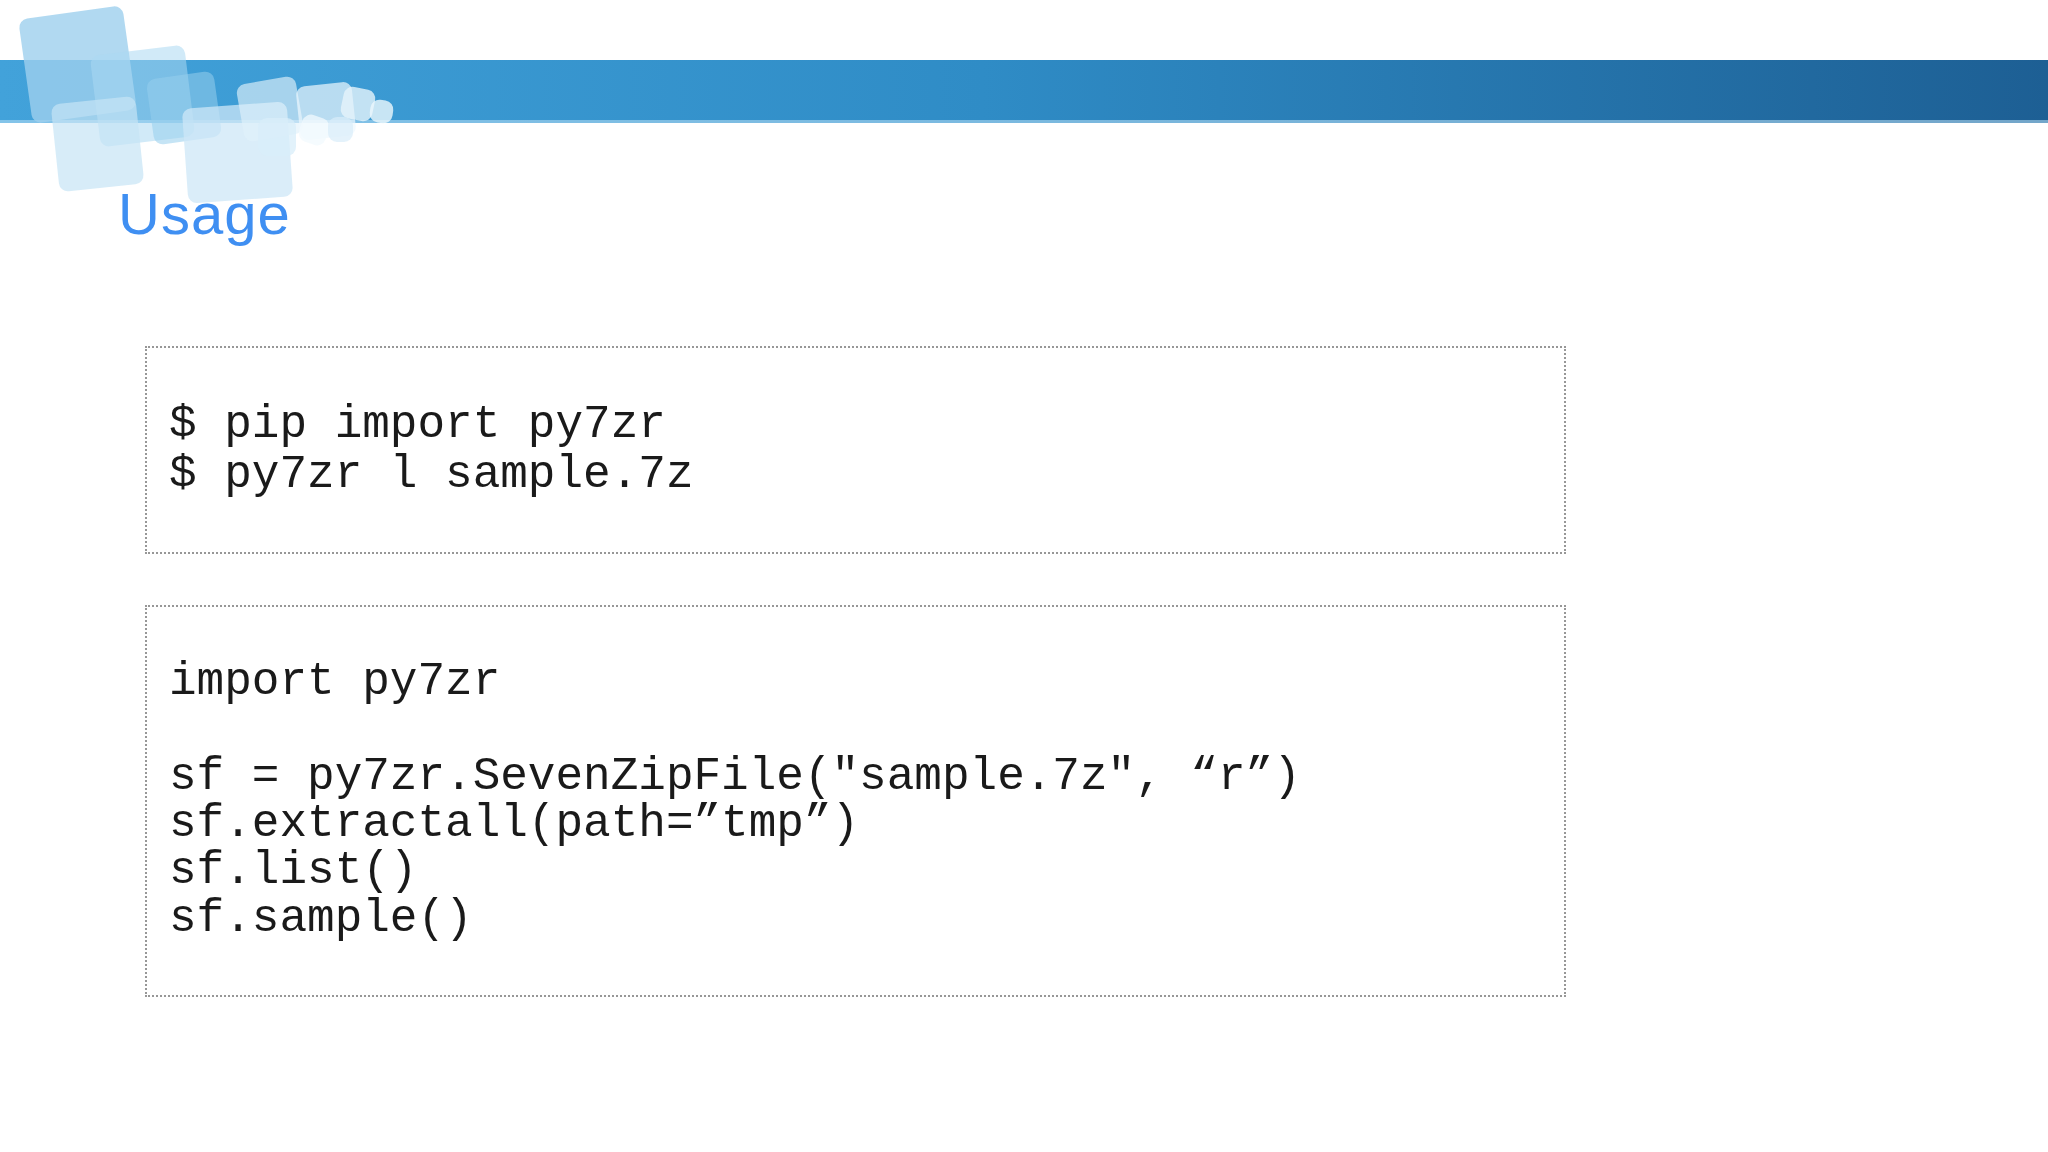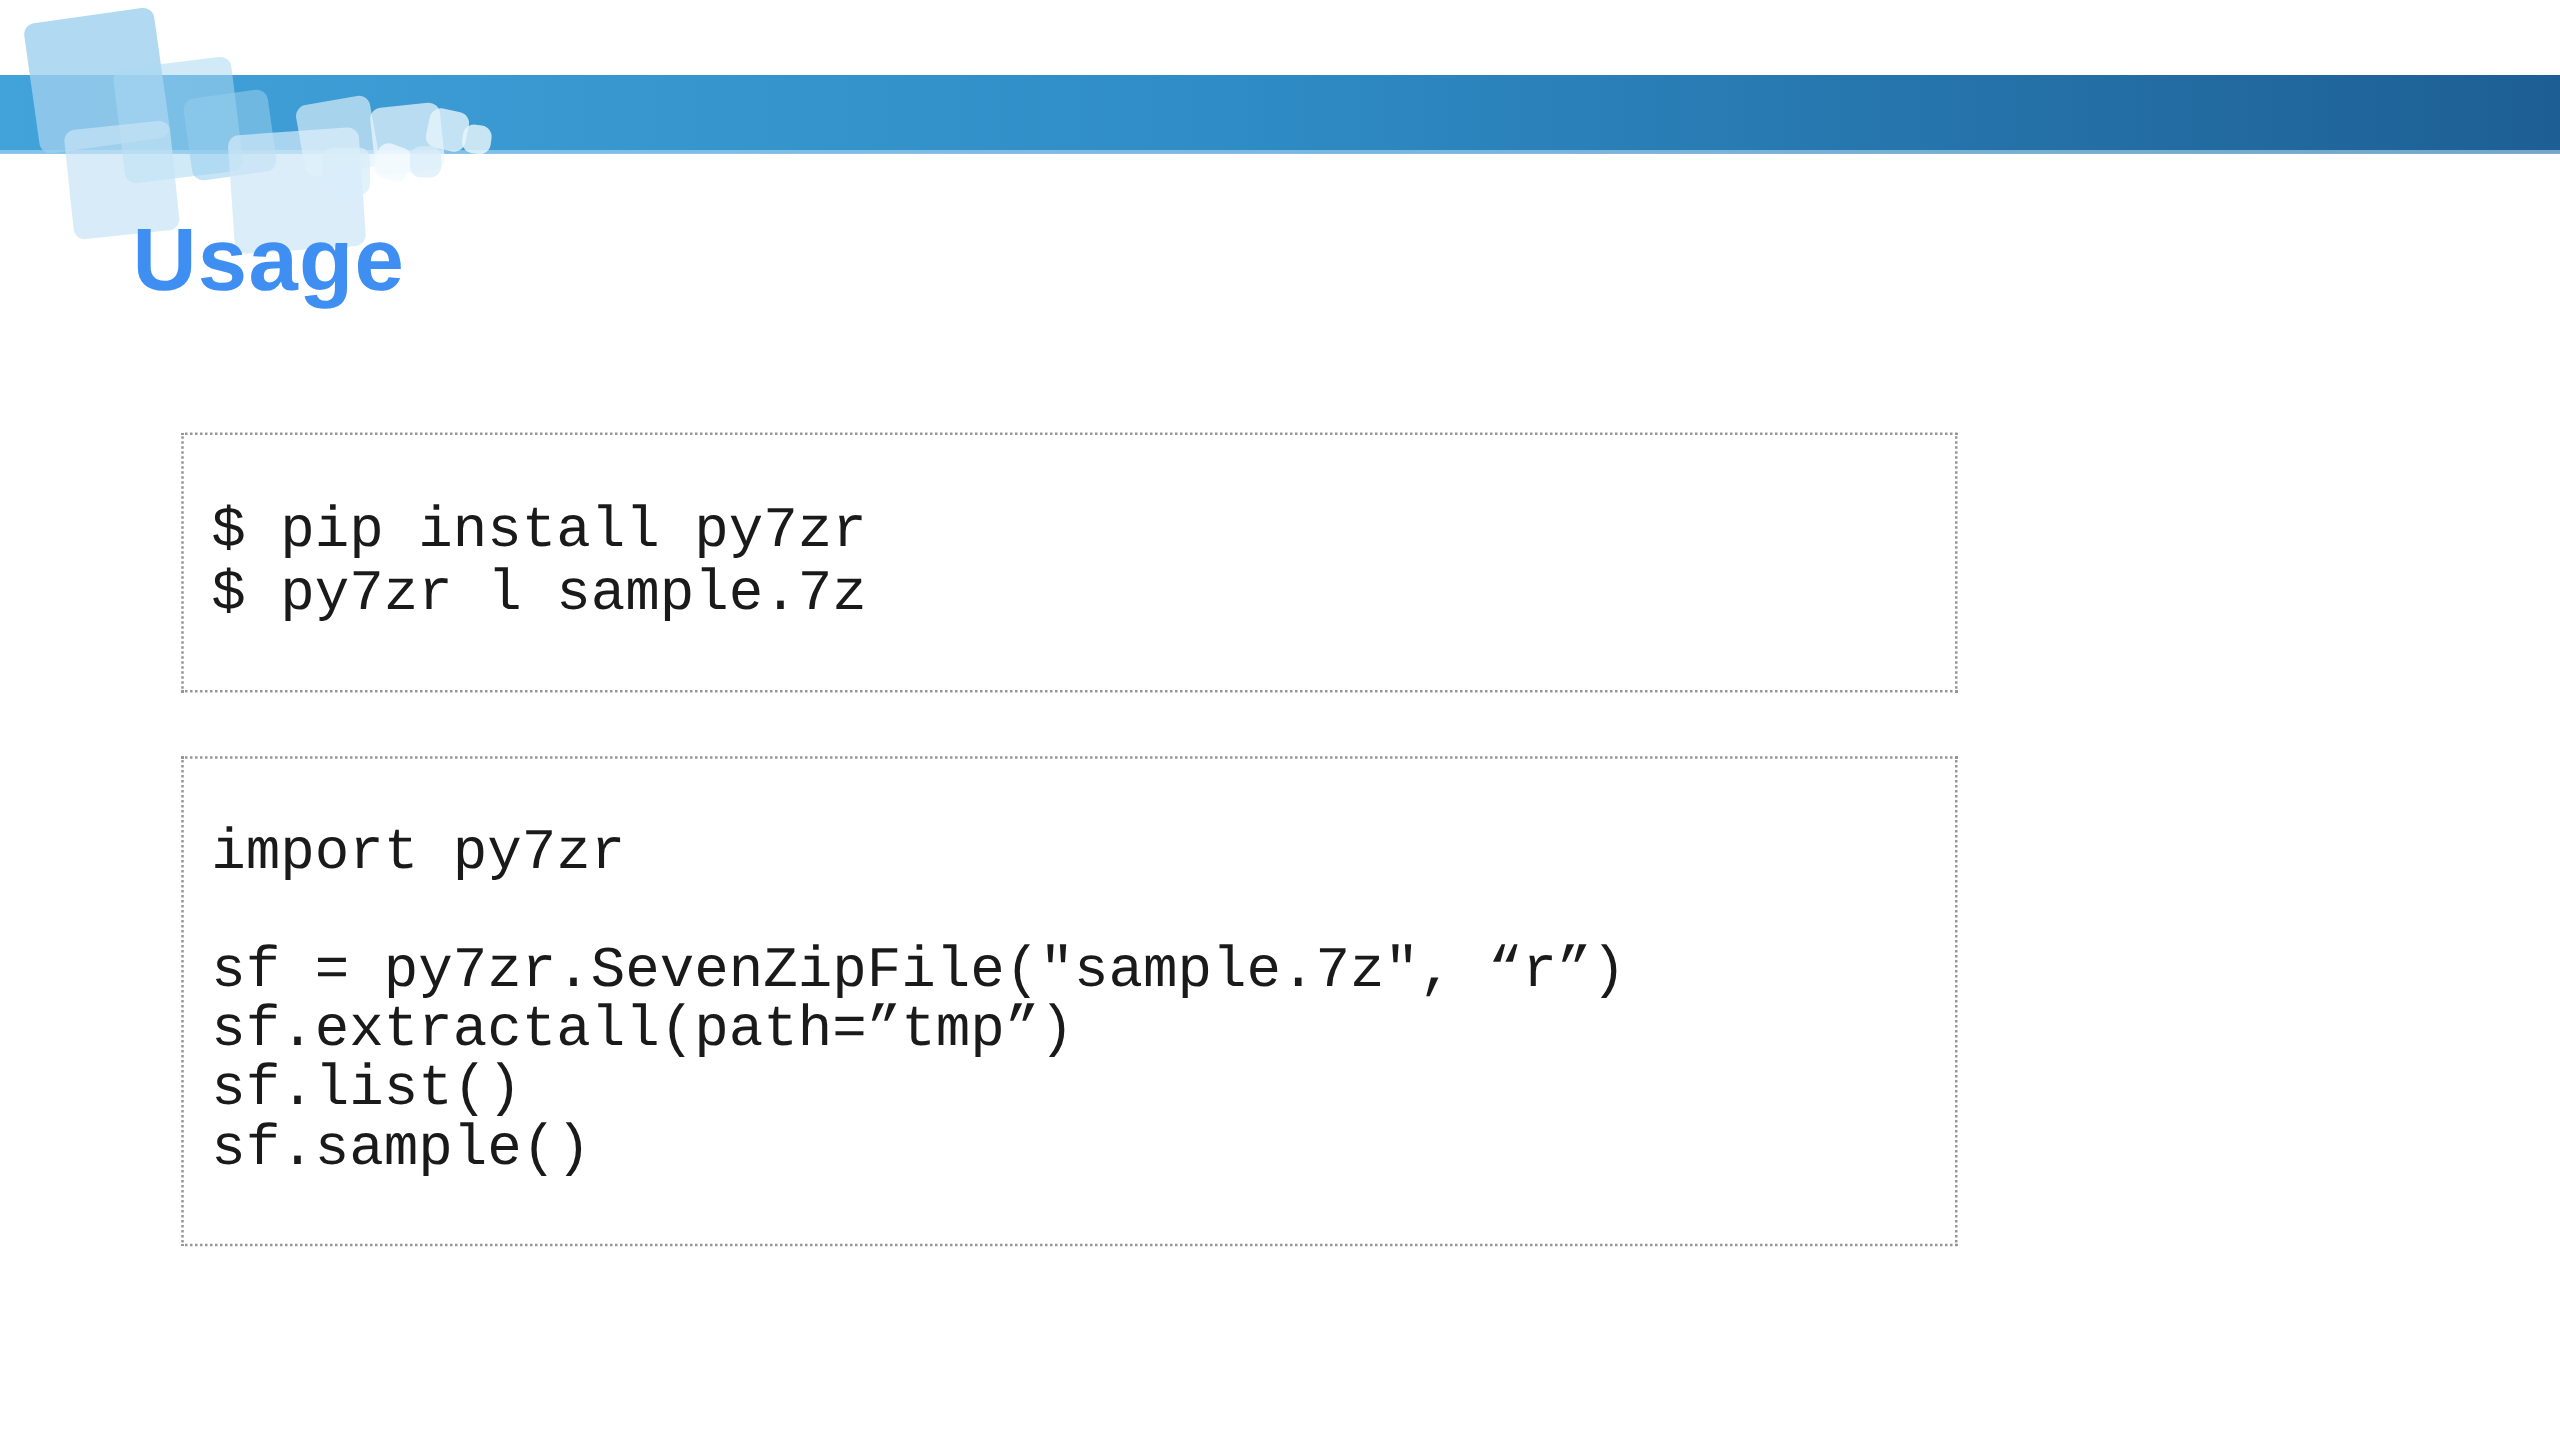--- a/index.html
+++ b/index.html
@@ -22,23 +22,23 @@
 
   
   .sq {
     position: absolute;
     border-radius: 9px;
   }
 
   .title {
     position: absolute;
     left: 106px; top: 170px;
-    margin: 0;
-    font-size: 71px;
-    font-weight: 700;
+    margin: 12px;
+    font-size: 58px;
+    font-weight: 400;
     line-height: 1.1;
     letter-spacing: 1px;
     color: var(--title-blue);
   }
 
   .code-box {
     position: absolute;
     left: 145px;
     width: 1421px;
     box-sizing: border-box;
@@ -74,21 +74,21 @@
     <span class="sq" style="left:258px; top:118px; width:38px;  height:38px;  transform:rotate(0deg);   background:rgba(216,237,249,0.75);"></span>
     <span class="sq" style="left:342px; top:88px;  width:32px;  height:32px;  transform:rotate(12deg);  background:rgba(230,244,251,0.80);"></span>
     <span class="sq" style="left:300px; top:116px; width:28px;  height:28px;  transform:rotate(20deg);  background:rgba(242,250,254,0.75);"></span>
     <span class="sq" style="left:328px; top:117px; width:25px;  height:25px;  transform:rotate(0deg);   background:rgba(216,237,249,0.70);"></span>
     <span class="sq" style="left:370px; top:100px; width:23px;  height:23px;  transform:rotate(8deg);   background:rgba(236,247,252,0.80);"></span>
   </div>
 
   <h1 class="title">Usage</h1>
 
   <div class="code-box box1">
-    <div class="code-line">$ pip install py7zr</div>
+    <div class="code-line">$ pip import py7zr</div>
     <div class="code-line">$ py7zr l sample.7z</div>
   </div>
 
   <div class="code-box box2">
     <div class="code-line">import py7zr</div>
     <div class="code-line"></div>
     <div class="code-line">sf = py7zr.SevenZipFile("sample.7z", “r”)</div>
     <div class="code-line">sf.extractall(path=”tmp”)</div>
     <div class="code-line">sf.list()</div>
     <div class="code-line">sf.sample()</div>

